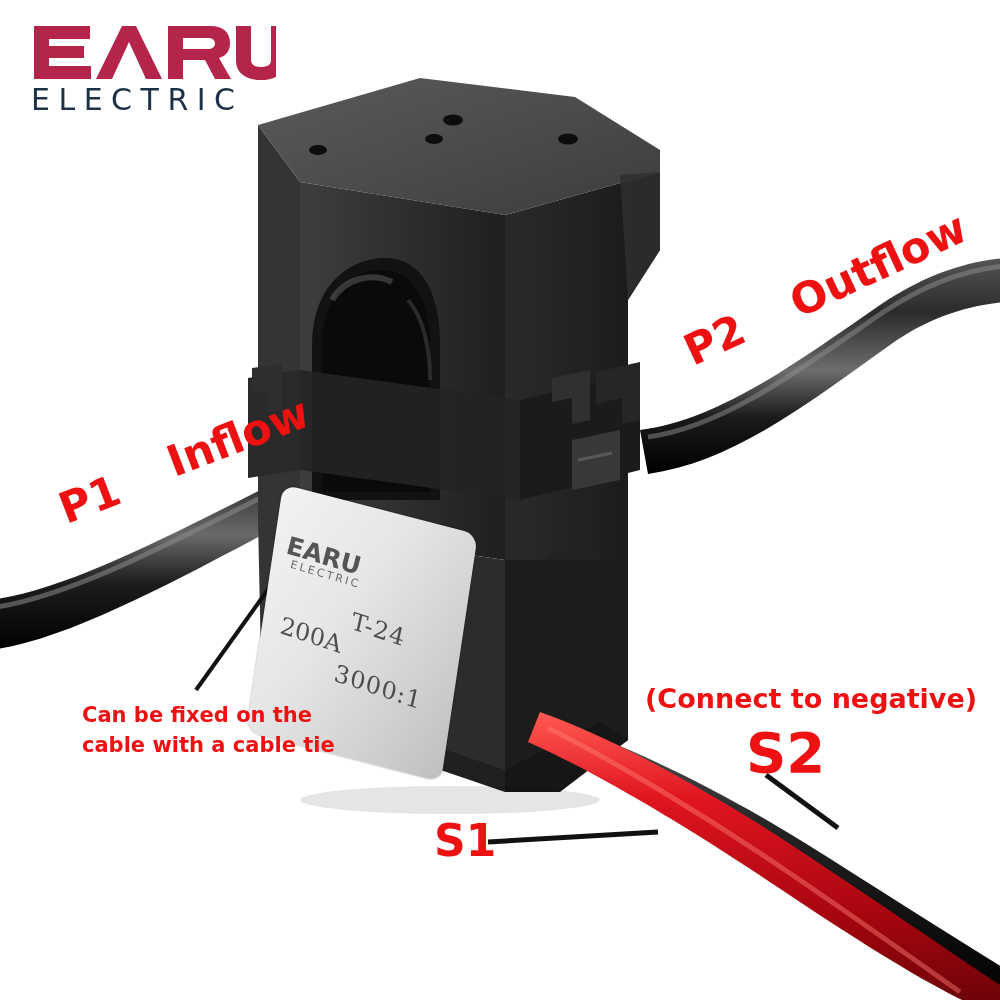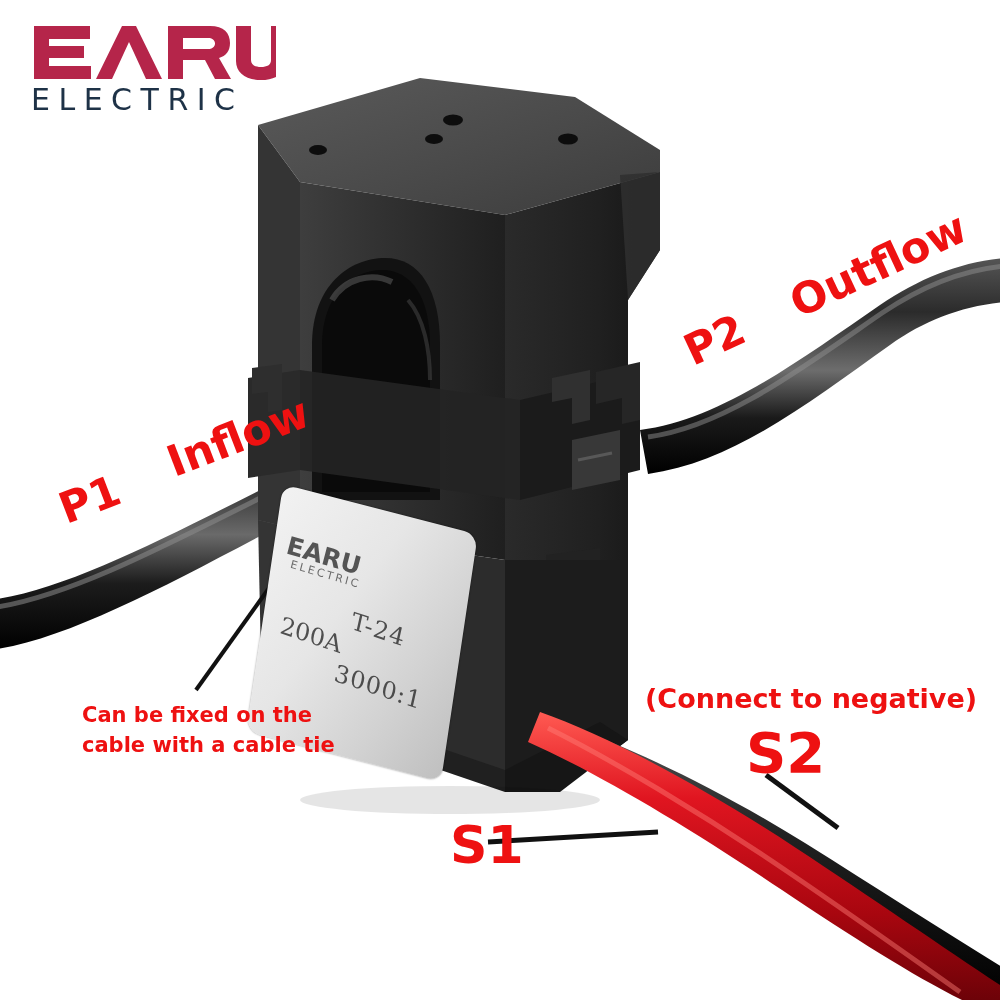--- a/index.html
+++ b/index.html
@@ -68,21 +68,21 @@
   }
 
   
   .anno{position:absolute;color:#ee1111;font-weight:bold;white-space:nowrap;
         font-family:"DejaVu Sans",sans-serif;}
   #anno-p1{left:52px;top:487px;font-size:43px;transform:rotate(-21deg);transform-origin:left top;}
   #anno-inflow{left:160px;top:440px;font-size:43px;transform:rotate(-21deg);transform-origin:left top;}
   #anno-p2{left:676px;top:330px;font-size:43px;transform:rotate(-25deg);transform-origin:left top;}
   #anno-outflow{left:782px;top:282px;font-size:43px;transform:rotate(-25deg);transform-origin:left top;}
   #anno-tie{left:60px;top:700px;font-size:21px;line-height:30px;white-space:normal;width:290px;margin-left:22px;}
-  #anno-s1{left:434px;top:815px;font-size:52px;margin-left:16px;}
+  #anno-s1{left:434px;top:815px;font-size:44px;}
   #anno-s1sub{left:372px;top:868px;font-size:27px;}
   #anno-s2{left:746px;top:720px;font-size:56px;}
   #anno-s2sub{left:645px;top:683px;font-size:27px;}
 </style>
 </head>
 <body>
 
 <div id="stage">
 
   <div id="logo">

